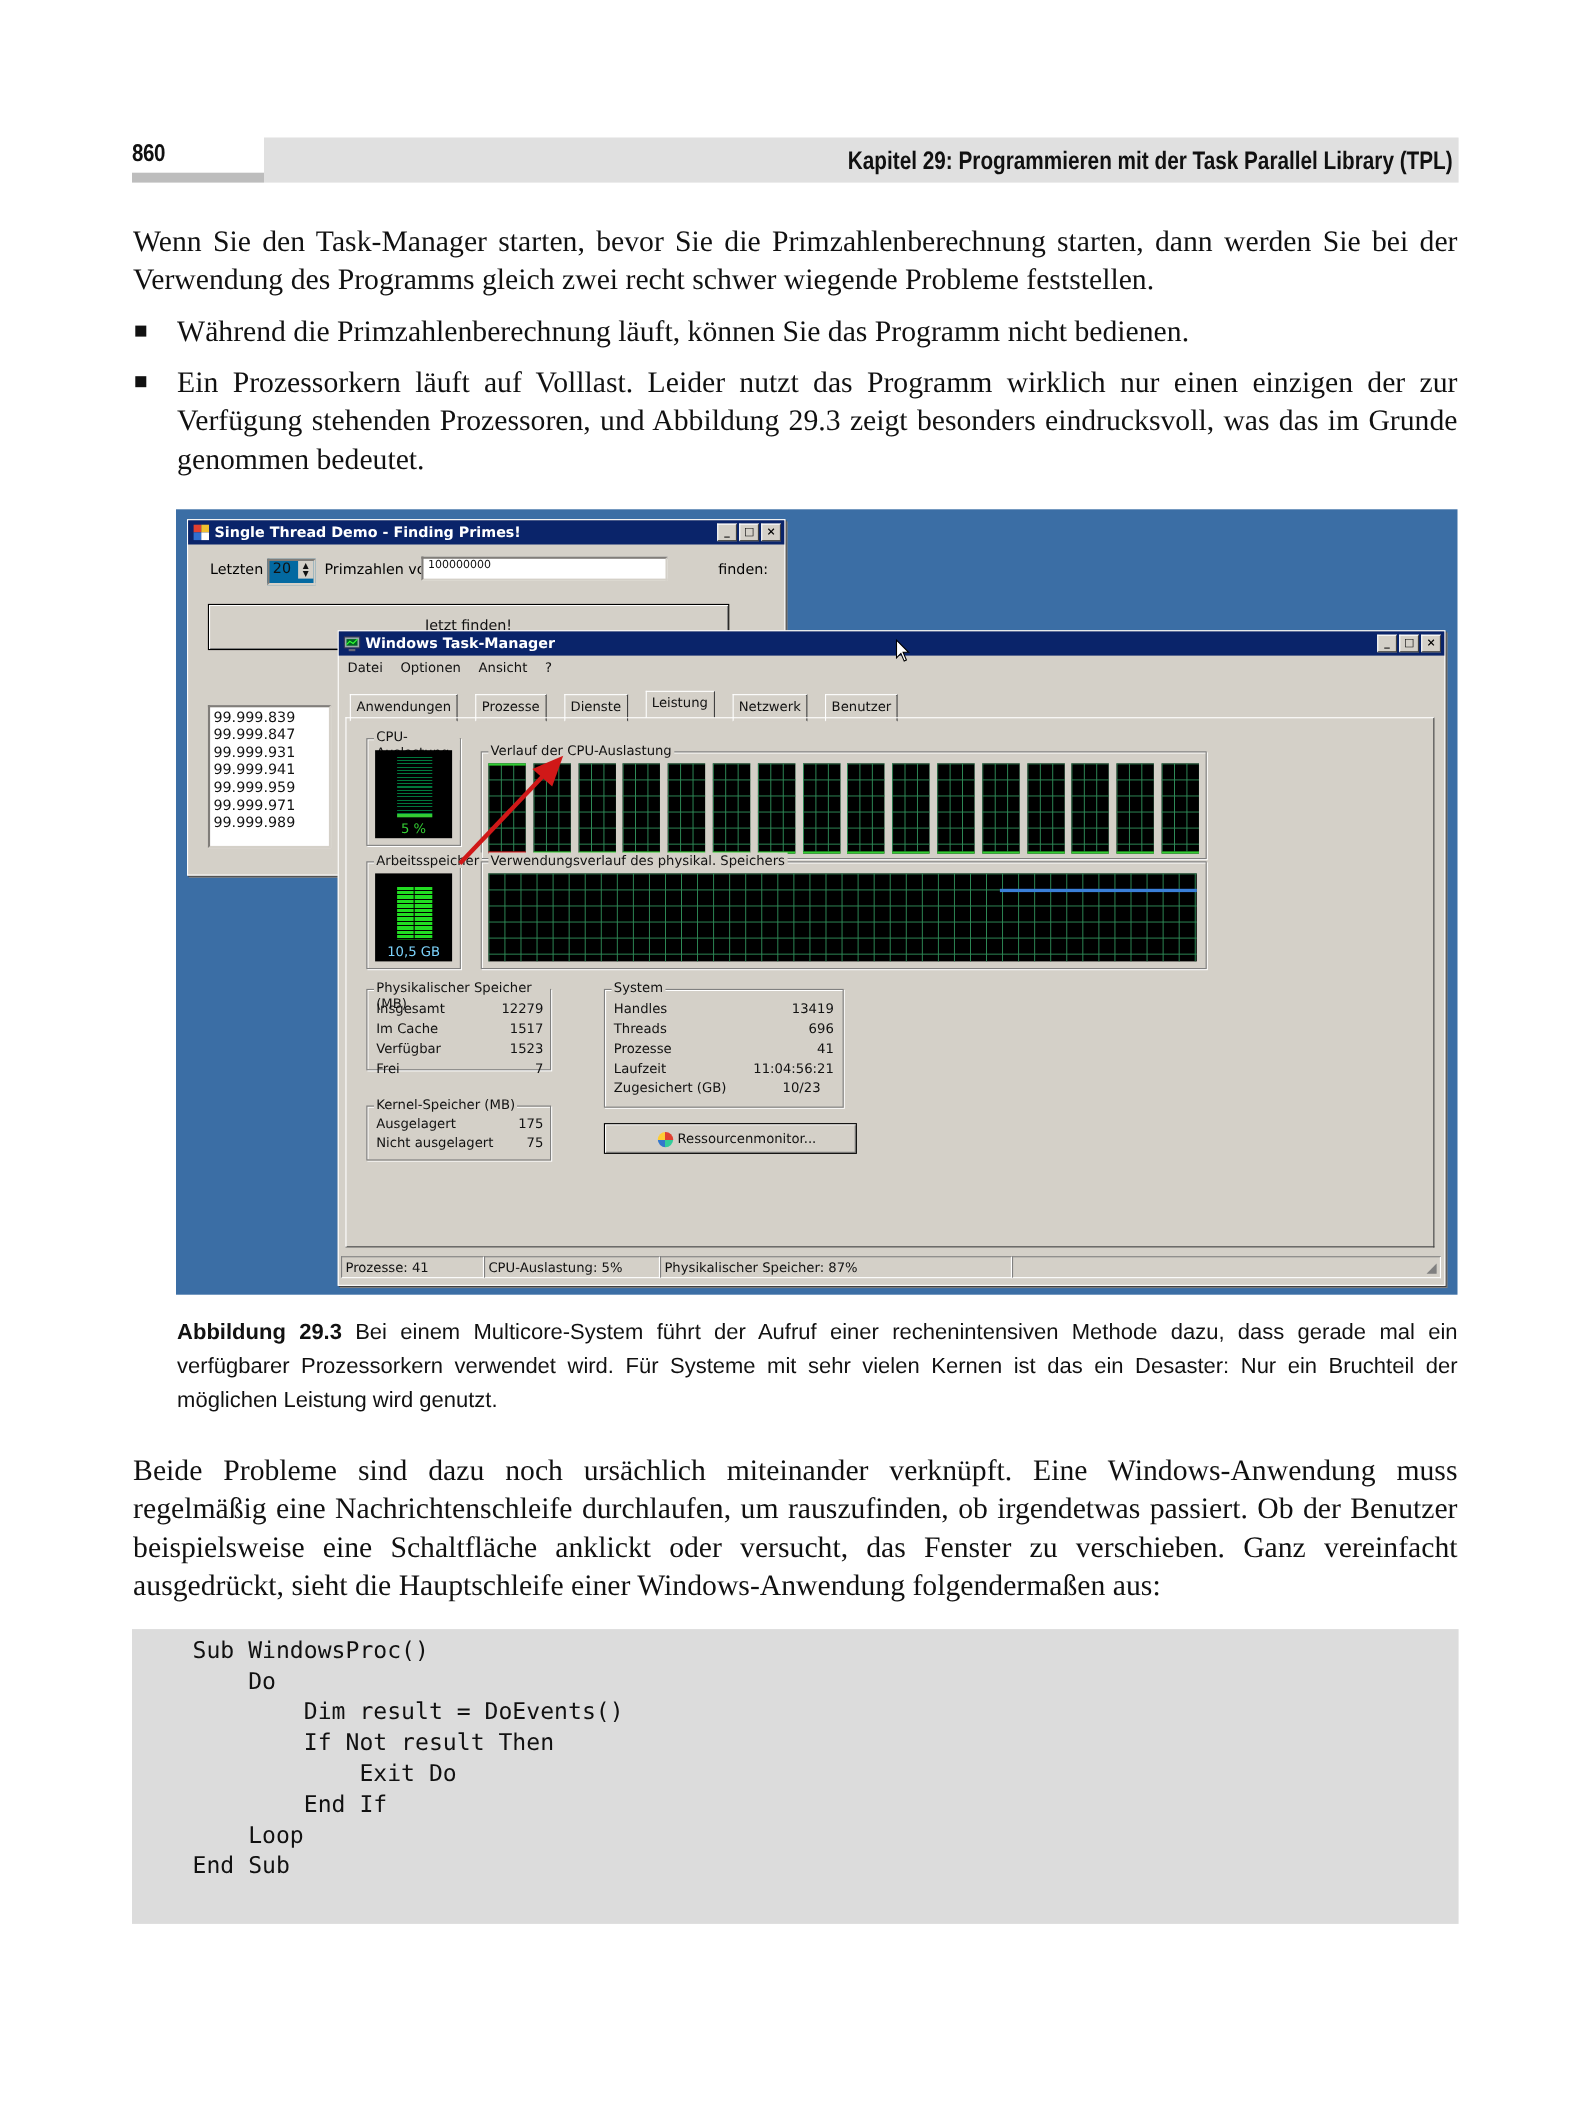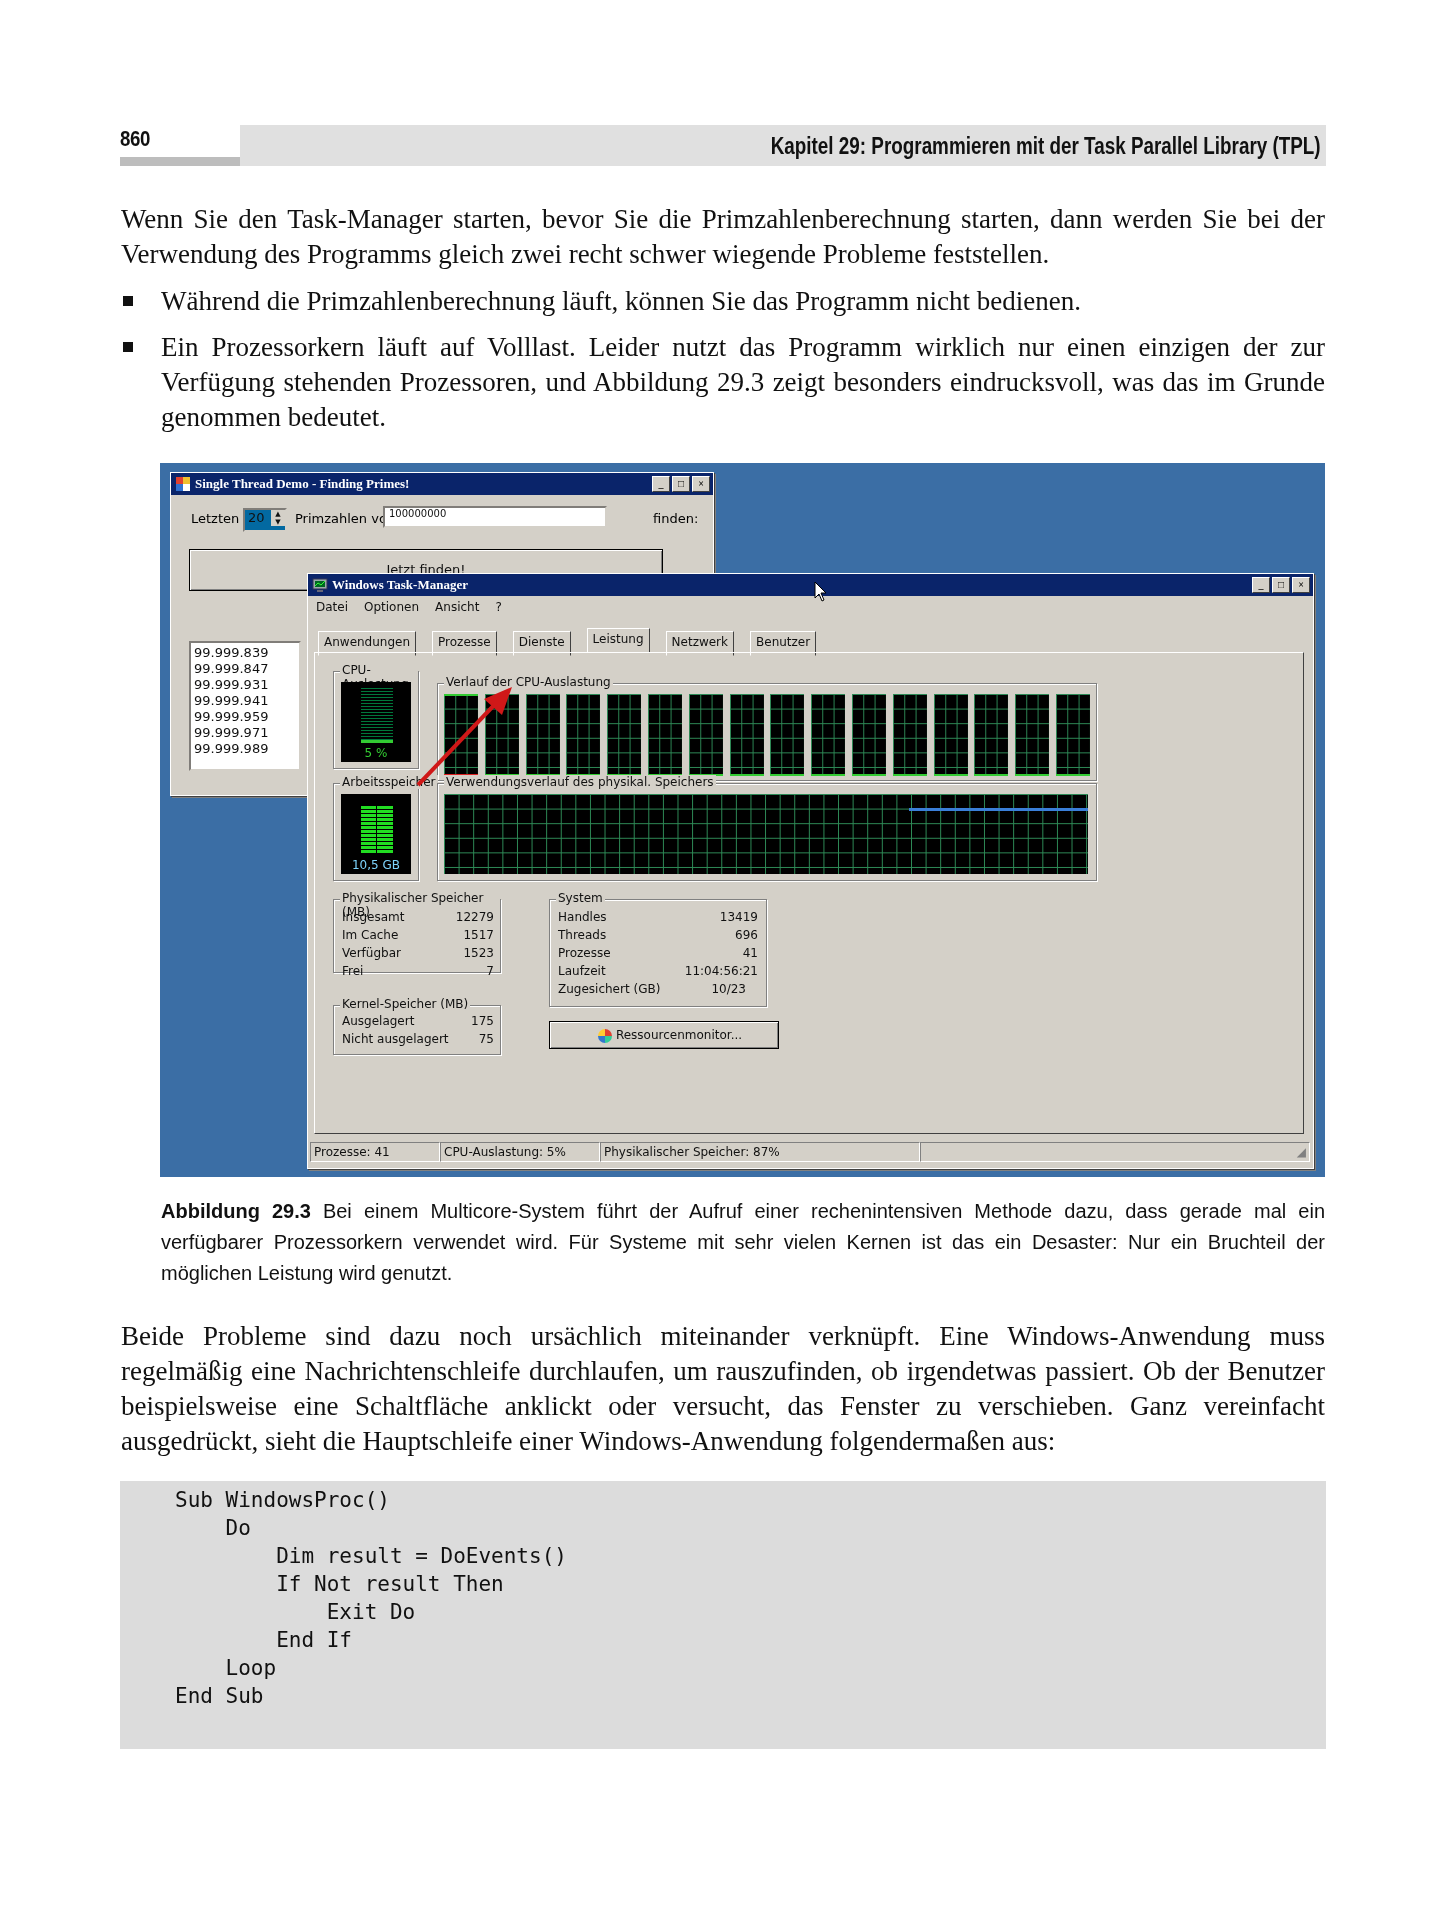--- a/index.html
+++ b/index.html
@@ -12,21 +12,21 @@
   .hdr-title { position:absolute; right:120px; top:133px; font-family:"Liberation Sans", sans-serif; font-weight:bold; font-size:23px; transform:scaleX(0.82); transform-origin:right; white-space:nowrap; }
 
   .para { position:absolute; left:121px; width:1204px; font-size:27px; line-height:35px; text-align:justify; }
   .bullet { position:absolute; left:121px; width:1204px; font-size:27px; line-height:35px; }
   .bullet .sq { position:absolute; left:2px; top:12px; width:10px; height:10px; background:#111; }
   .bullet .txt { margin-left:40px; text-align:justify; display:block; }
 
   
   .figure { position:absolute; left:160px; top:463px; width:1165px; height:714px; background:#3b6ea5; overflow:hidden; }
   .win { position:absolute; background:#d4d0c8; border:1px solid #fff; box-shadow: 1px 1px 0 #404040, 2px 2px 0 #808080; font-family:"DejaVu Sans", sans-serif; }
-  .titlebar { height:22px; background:#0a246a; color:#fff; font-weight:bold; font-size:13px; display:flex; align-items:center; padding-left:4px;font-family:Liberation Serif, serif; }
+  .titlebar { height:22px; background:#0a246a; color:#fff; font-weight:bold; font-size:13px; display:flex; align-items:center; padding-left:4px; }
   .titlebar .ticon { width:16px; height:16px; margin-right:4px; }
   .tbtns { margin-left:auto; display:flex; gap:2px; margin-right:3px; }
   .tbtn { width:16px; height:14px; background:#d4d0c8; border:1px solid; border-color:#fff #404040 #404040 #fff; color:#000; font-size:10px; line-height:14px; text-align:center; font-weight:bold; }
 
   .sm-label { position:absolute; font-size:13px; color:#000; }
   .spin { position:absolute; background:#0369a1; border:2px inset #d4d0c8; font-size:13px; }
   .inp { position:absolute; background:#fff; border:2px inset #d4d0c8; font-size:10px; padding-left:4px; box-sizing:border-box; }
   .bigbtn { position:absolute; border:1px solid #000; background:#d4d0c8; box-shadow: inset 1px 1px 0 #fff, inset -1px -1px 0 #808080; font-size:13px; text-align:center; }
   .listbox { position:absolute; background:#fff; border:2px inset #d4d0c8; font-size:13px; line-height:16px; padding:2px 3px; box-sizing:border-box; }
 

